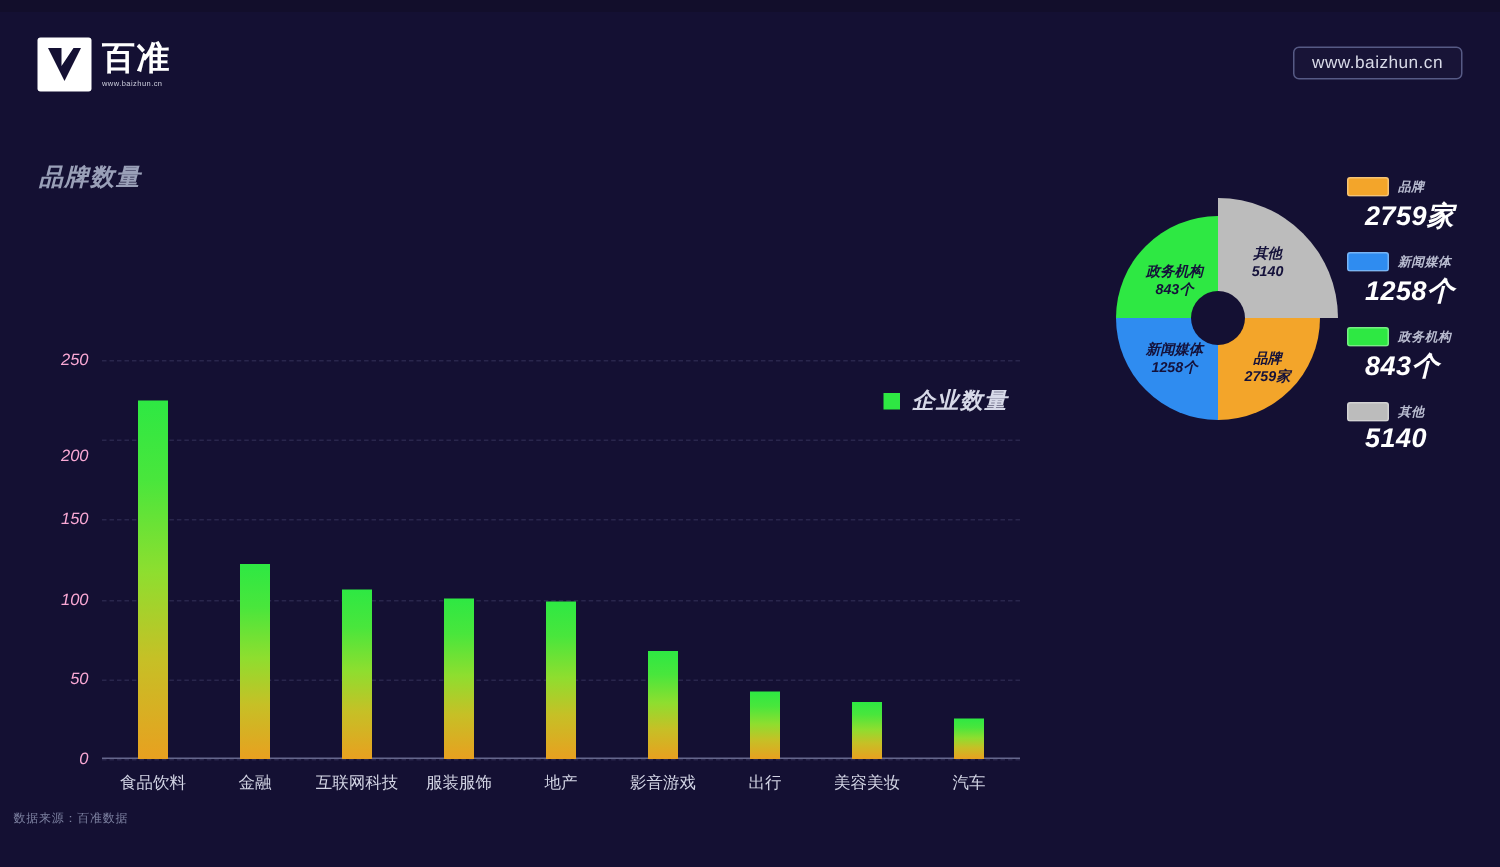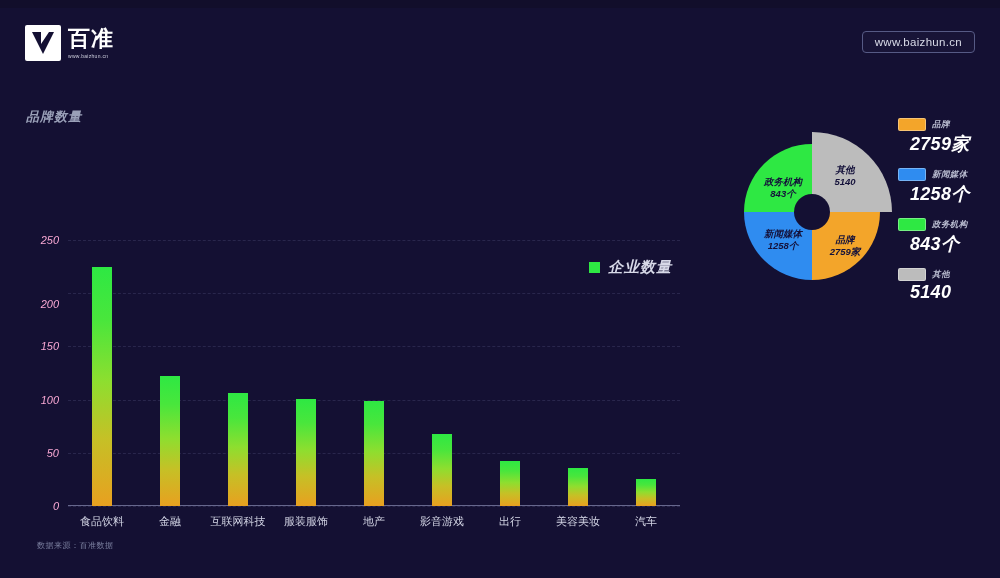--- a/index.html
+++ b/index.html
@@ -21,39 +21,39 @@
   .logo-url{color:#cfd0df;font-size:5px;letter-spacing:.3px;margin-top:3px;}
 
   .urlbadge{
     position:absolute;right:25px;top:31px;
     border:1px solid #565a85;border-radius:4px;
     padding:4px 12px;color:#d9dbe8;font-size:11.5px;letter-spacing:.3px;
     background:rgba(255,255,255,0.02);
   }
 
   
-  .subtitle{position:absolute;left:26px;top:108px;color:#9aa0b8;font-size:13px;font-style:italic;font-weight:bold;letter-spacing:1px;}
+  .subtitle{position:absolute;left:26px;top:108px;color:#9aa0b8;font-size:16px;font-style:italic;font-weight:bold;letter-spacing:1px;}
   .maintitle{position:absolute;left:26px;top:138px;color:#2ee84a;font-size:23px;font-weight:bold;font-style:italic;letter-spacing:.5px;}
 
   
   #barchart{position:absolute;left:20px;top:228px;width:670px;height:300px;}
   .plot{position:absolute;left:48px;top:12px;width:612px;height:266px;}
   .gridline{position:absolute;left:0;width:100%;height:0;border-top:1px dashed rgba(150,150,200,0.17);}
   .axis-base{position:absolute;left:0;bottom:0;width:100%;height:1px;background:rgba(170,175,215,.55);}
   .ylab{position:absolute;right:100%;margin-right:9px;transform:translateY(-50%);
         color:#f9a8d4;font-size:11px;font-style:italic;white-space:nowrap;}
   .bar{position:absolute;bottom:0;width:20px;
        background:linear-gradient(180deg,#2ee843 0%,#49e63c 22%,#8ede2f 48%,#c6c026 72%,#e8a020 100%);}
   .xlab{position:absolute;top:100%;margin-top:8px;transform:translateX(-50%);
         color:#d2d4e4;font-size:11px;white-space:nowrap;}
   .legend{position:absolute;right:18px;top:30px;display:flex;align-items:center;gap:8px;}
   .legend-swatch{width:11px;height:11px;background:#2ee843;}
   .legend-label{color:#d7d9e8;font-size:15px;font-weight:bold;font-style:italic;letter-spacing:1px;}
 
-  .footnote{position:absolute;left:37px;top:540px;color:#7c80a0;font-size:8px;letter-spacing:.5px;}
+  .footnote{position:absolute;left:9px;top:540px;color:#7c80a0;font-size:8px;letter-spacing:.5px;}
 
   
   #donut{position:absolute;left:722px;top:122px;width:180px;height:180px;}
   .donut-label{position:absolute;color:#14113a;font-weight:bold;font-style:italic;
                font-size:9.5px;line-height:1.25;text-align:center;white-space:nowrap;}
 
   
   #dlegend{position:absolute;left:898px;top:118px;width:98px;}
   .dl-row{margin-bottom:12px;}
   .dl-top{display:flex;align-items:center;gap:6px;}

